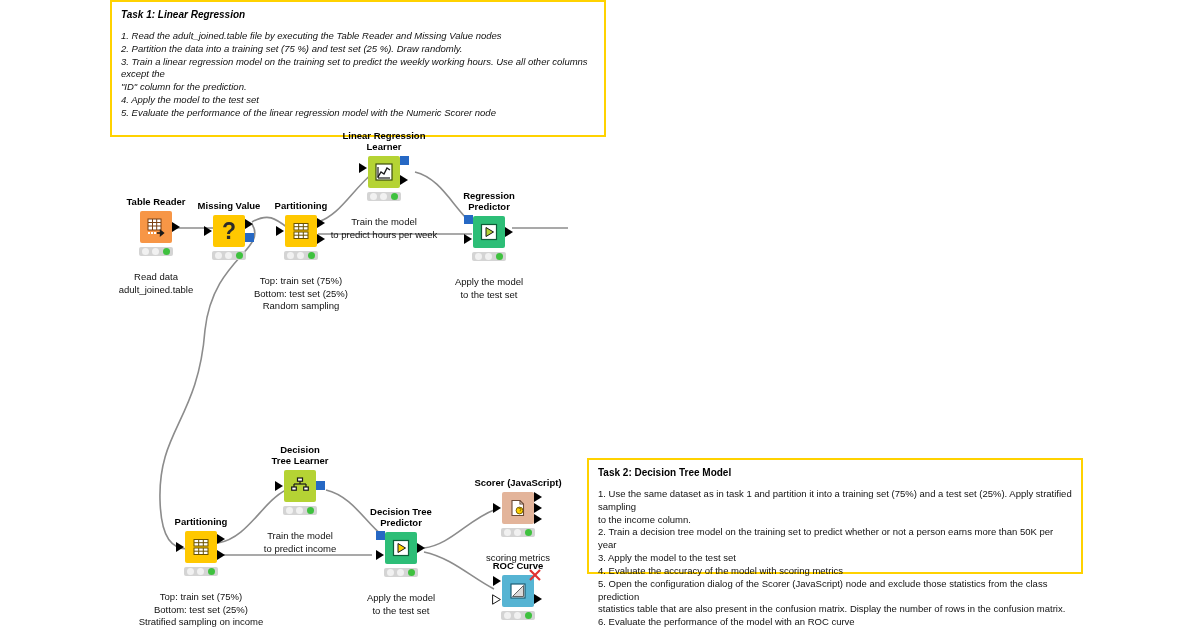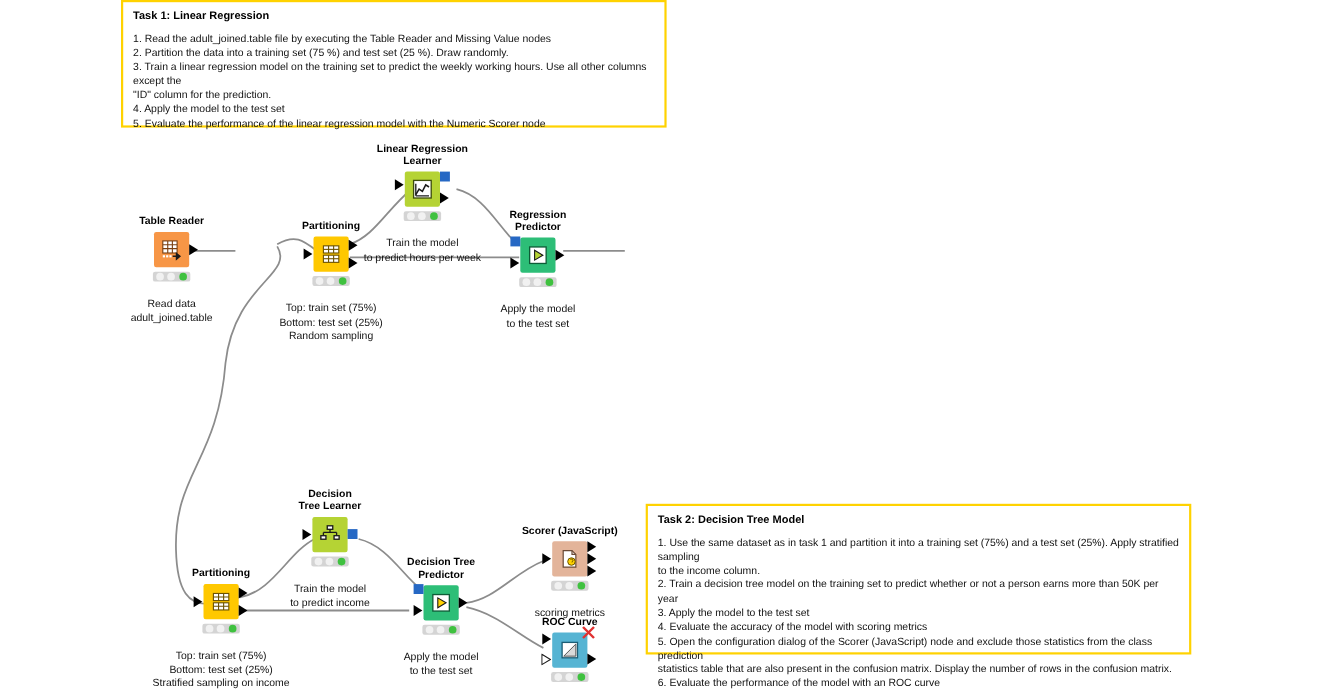--- a/index.html
+++ b/index.html
@@ -167,31 +167,31 @@
       <path d="M218,555 L372,555"></path>
 
       <path d="M326,490 C352,496 366,523 382,535"></path>
 
       <path d="M424,548 C450,545 468,520 494,510"></path>
 
       <path d="M424,552 C452,558 472,578 494,589"></path>
     </g>
   </svg>
 
-  <div class="annotation" style="left:110px; top:0px; width:496px; height:116px;">
+  <div class="annotation" style="left:110px; top:0px; width:496px; height:137px;font-style:italic;">
     <div class="anno-title">Task 1: Linear Regression</div>
     <div class="anno-body">1. Read the adult_joined.table file by executing the Table Reader and Missing Value nodes
 2. Partition the data into a training set (75 %) and test set (25 %). Draw randomly.
 3. Train a linear regression model on the training set to predict the weekly working hours. Use all other columns except the
 "ID" column for the prediction.
 4. Apply the model to the test set
 5. Evaluate the performance of the linear regression model with the Numeric Scorer node</div>
   </div>
 
-  <div class="annotation" style="left:587px; top:458px; width:496px; height:137px;">
+  <div class="annotation" style="left:587px; top:458px; width:496px; height:116px;">
     <div class="anno-title">Task 2: Decision Tree Model</div>
     <div class="anno-body">1. Use the same dataset as in task 1 and partition it into a training set (75%) and a test set (25%). Apply stratified sampling
 to the income column.
 2. Train a decision tree model on the training set to predict whether or not a person earns more than 50K per year
 3. Apply the model to the test set
 4. Evaluate the accuracy of the model with scoring metrics
 5. Open the configuration dialog of the Scorer (JavaScript) node and exclude those statistics from the class prediction
 statistics table that are also present in the confusion matrix. Display the number of rows in the confusion matrix.
 6. Evaluate the performance of the model with an ROC curve
 7. OPTIONAL: Try out other parameter settings to reach a better performance. For example, change the quality measure,
@@ -218,20 +218,36 @@
     </div>
     <div class="node-status">
       <i></i>
       <i></i>
       <i class="on"></i>
     </div>
     <div class="node-desc">Read data
 adult_joined.table</div>
   </div>
 
+  <div class="node" style="left:229px; top:200px;">
+    <div class="node-title">Missing Value</div>
+    <div class="node-body">
+      <div class="node-icon" style="background:#FFC800;">
+        <span style="font-size:23px; font-weight:bold; color:#2b2b2b; line-height:1;">?</span>
+        <span class="port tri" style="left:-9px; top:11px;"></span>
+        <span class="port tri" style="right:-8px; top:4px;"></span>
+        <span class="port sq" style="right:-9px; top:18px;"></span>
+      </div>
+    </div>
+    <div class="node-status">
+      <i></i>
+      <i></i>
+      <i class="on"></i>
+    </div>
+  </div>
 
   <div class="node" style="left:301px; top:200px;">
     <div class="node-title">Partitioning</div>
     <div class="node-body">
       <div class="node-icon" style="background:#FFC800;">
         <svg width="20" height="20" viewBox="0 0 20 20">
           <rect x="3" y="2.5" width="14" height="6.5" fill="#ffffff" stroke="#6b5200" stroke-width="1"></rect>
           <line x1="7.7" y1="2.5" x2="7.7" y2="9" stroke="#6b5200" stroke-width="1"></line>
           <line x1="12.3" y1="2.5" x2="12.3" y2="9" stroke="#6b5200" stroke-width="1"></line>
           <line x1="3" y1="5.7" x2="17" y2="5.7" stroke="#6b5200" stroke-width="1"></line>

